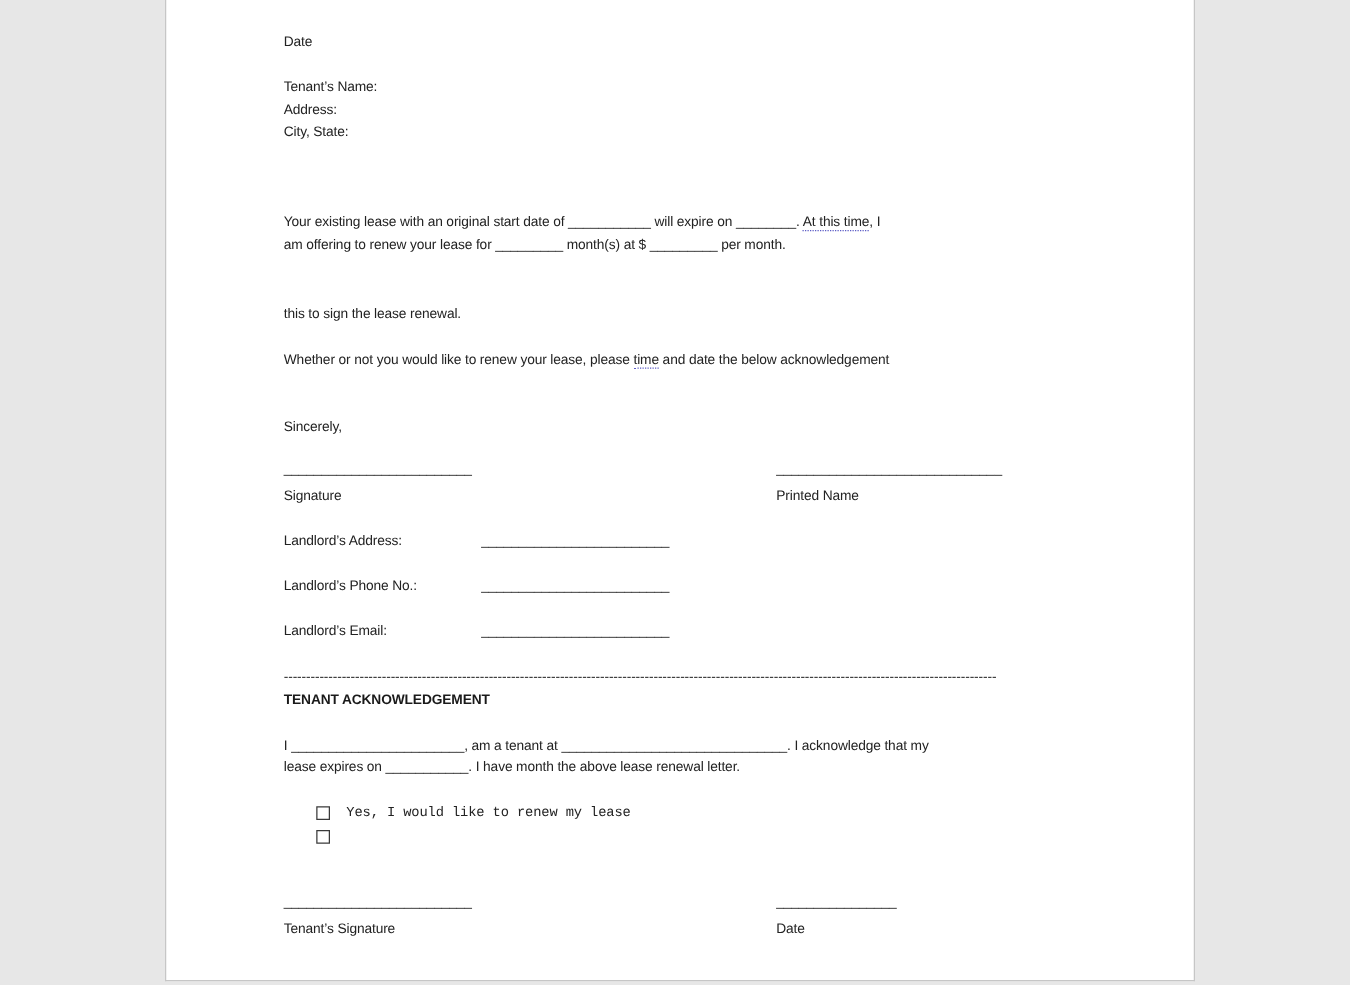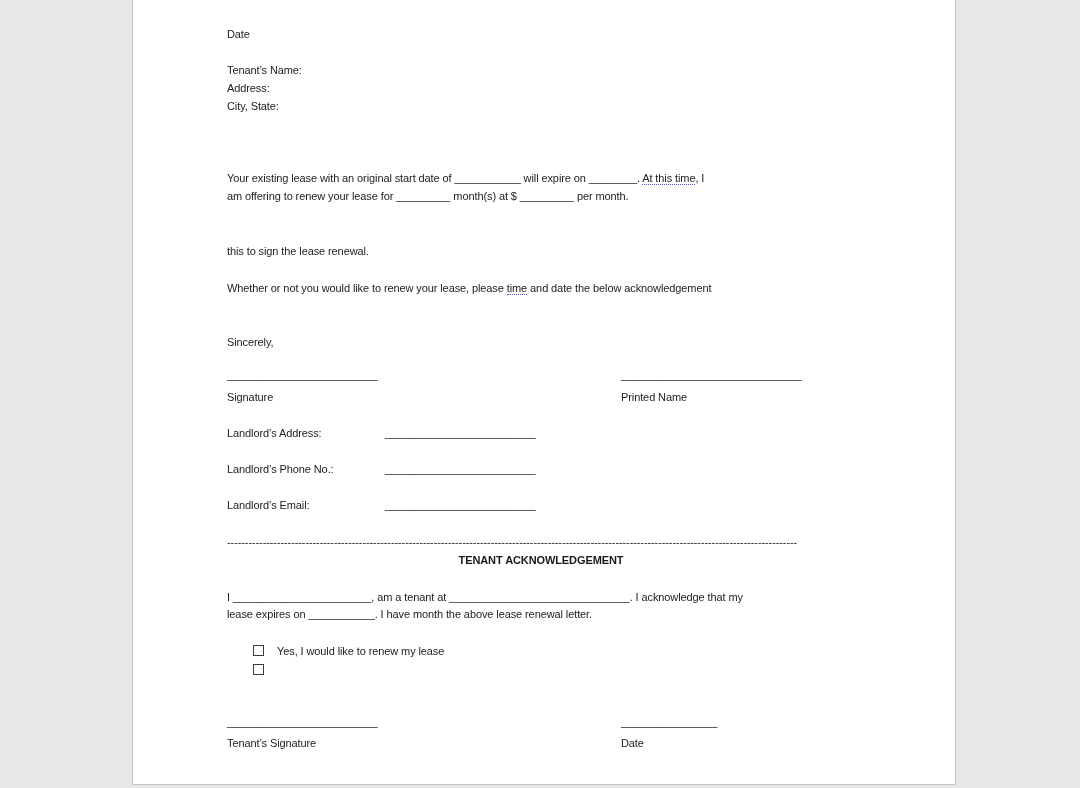--- a/index.html
+++ b/index.html
@@ -35,21 +35,21 @@
   }
   .row {
     position: absolute;
     left: 0;
     white-space: nowrap;
   }
   .col2 { position: absolute; left: 354px; top: 0; white-space: nowrap; margin-left: 40px; }
   .field-line { position: absolute; left: 158px; top: 0; white-space: nowrap; }
   .flag { border-bottom: 1px dotted #5c5cc5; }
   .divider-row { width: 628px; overflow: hidden; color: #2a2a2a; }
-  .ack-title { width: 628px; text-align: center; font-weight: bold; color: #1a1a1a; }
+  .ack-title { width: 628px; text-align: left; font-weight: bold; color: #1a1a1a; }
   .cbox {
     position: absolute;
     left: 26px;
     top: 3px;
     width: 9px;
     height: 9px;
     border: 1px solid #3a3a3a;
     background: #ffffff;
   }
   .cb-label { position: absolute; left: 50px; top: 0; white-space: nowrap; }
@@ -98,21 +98,21 @@
       <span class="field-line">_________________________</span>
     </div>
 
     <div class="row divider-row" style="top:533px">----------------------------------------------------------------------------------------------------------------------------------------------------------------</div>
 
     <div class="row ack-title" style="top:551px">TENANT ACKNOWLEDGEMENT</div>
 
     <div class="row" style="top:588px">I _______________________, am a tenant at ______________________________. I acknowledge that my</div>
     <div class="row" style="top:605px">lease expires on ___________. I have month the above lease renewal letter.</div>
 
-    <div class="row" style="top:642px; height:18px; width:628px;">
+    <div class="row" style="top:642px; height:18px; width:628px;font-family:Liberation Mono, monospace;">
       <span class="cbox"></span>
       <span class="cb-label">Yes, I would like to renew my lease</span>
     </div>
     <div class="row" style="top:661px; height:18px; width:628px;">
       <span class="cbox"></span>
     </div>
 
     <div class="row" style="top:713px">
       <span>_________________________</span>
       <span class="col2">________________</span>

